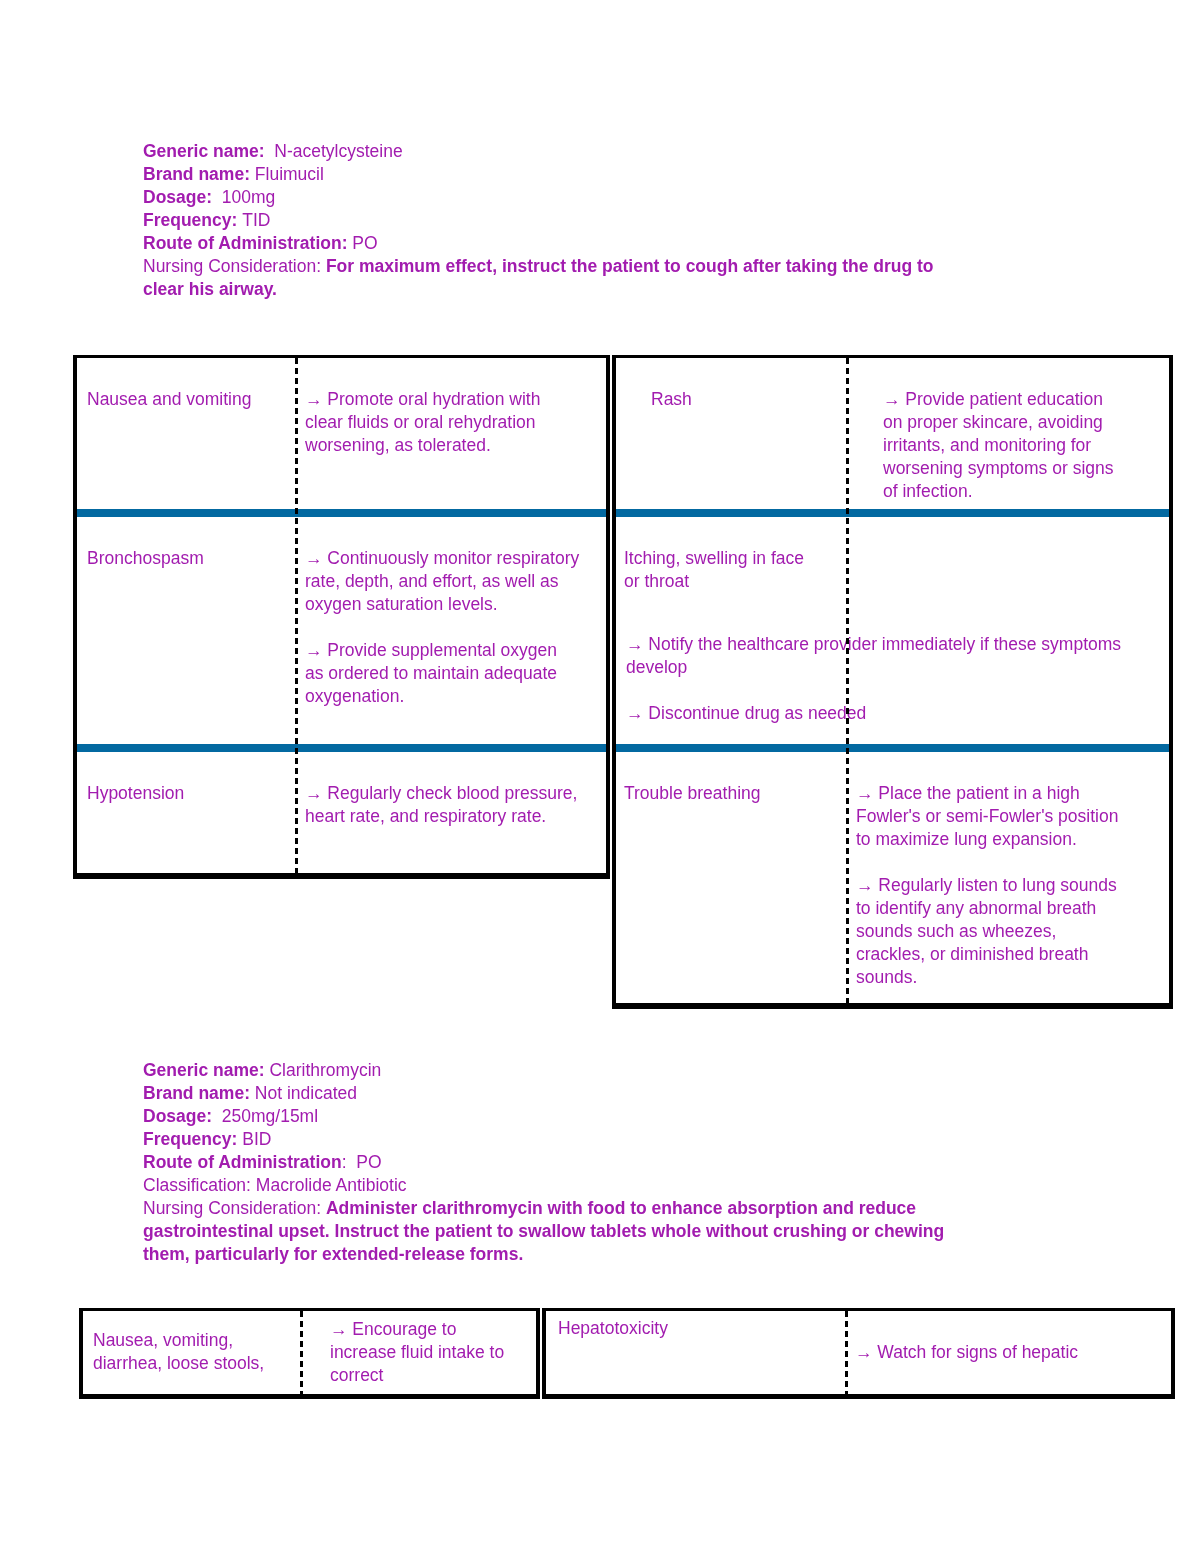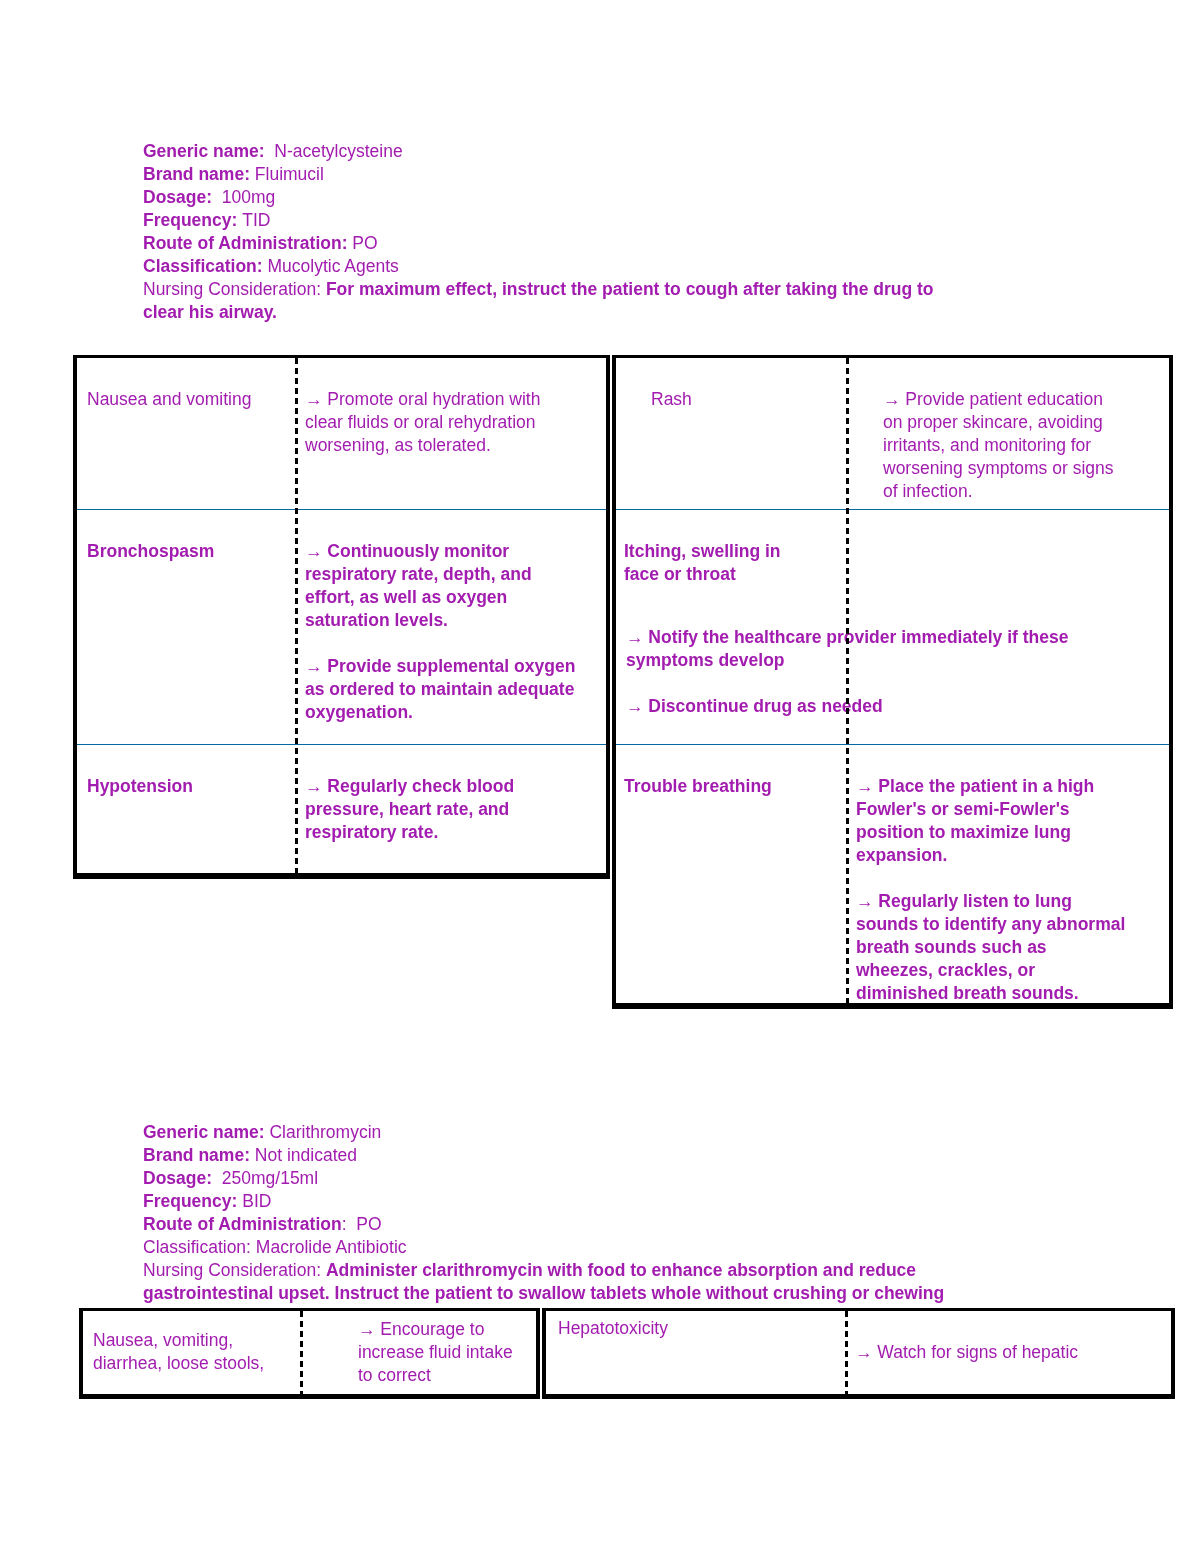--- a/index.html
+++ b/index.html
@@ -20,21 +20,21 @@
 
   .se-table {
     position: absolute;
     box-sizing: border-box;
     border: 4px solid #000000;
     border-top-width: 3px;
     border-bottom-width: 6px;
     background: #ffffff;
   }
   .se-row { display: flex; box-sizing: border-box; }
-  .se-row + .se-row { border-top: 1px solid #0369a1; font-weight: bold; }
+  .se-row + .se-row { border-top: 8px solid #0369a1; }
   .se-cell { box-sizing: border-box; }
   .effect-cell { padding: 30px 16px 10px 10px; flex: 0 0 auto; }
   .iv-cell { padding: 30px 0 10px 10px; flex: 1 1 auto; }
   .iv-cell p, .effect-cell p { margin: 0; }
   .iv-cell p + p { margin-top: 23px; }
   .divider {
     position: absolute; top: 0; bottom: 0; width: 3px;
     background: repeating-linear-gradient(to bottom, #000000 0px, #000000 6px, transparent 6px, transparent 10px);
   }
   
@@ -50,40 +50,39 @@
   #t1r .effect-cell { width: 230px; padding-left: 8px; padding-right: 30px; }
   #t1r .iv-cell { padding-right: 42px; }
   #t1r .divider { left: 230px; }
   #t1r .r1 { height: 151px; margin-left: 27px; }
   #t1r .r2 { height: 235px; flex-direction: column; }
   #t1r .r3 { height: 259px; }
   
   #t2l { left: 79px; top: 1308px; width: 461px; height: 91px; border-bottom-width: 5px; }
   #t2l .se-row { height: 82px; gap: 22px; }
   #t2l .effect-cell { width: 217px; display: flex; align-items: center; padding: 0 10px; }
-  #t2l .iv-cell { display: flex; align-items: center; padding: 0 10px 0 8px; margin-left: 28px; }
+  #t2l .iv-cell { display: flex; align-items: center; padding: 0 10px 0 8px; }
   #t2l .divider { left: 217px; }
   #t2r { left: 542px; top: 1308px; width: 633px; height: 91px; border-bottom-width: 5px; }
   #t2r .se-row { height: 82px; }
   #t2r .effect-cell { width: 299px; padding: 6px 16px 1px 12px; }
   #t2r .iv-cell { display: flex; align-items: center; padding: 0 20px 0 10px; }
   #t2r .divider { left: 299px; }
 </style>
 </head>
 <body>
 
 <div id="page">
 
   <div class="info-block" style="left:143px; top:140px;">
     <div class="il"><span class="b">Generic name:  </span><span>N-acetylcysteine</span></div>
     <div class="il"><span class="b">Brand name: </span><span>Fluimucil</span></div>
     <div class="il"><span class="b">Dosage:  </span><span>100mg</span></div>
     <div class="il"><span class="b">Frequency: </span><span>TID</span></div>
     <div class="il"><span class="b">Route of Administration: </span><span>PO</span></div>
-    <div class="il"><span class="b">Classification: </span><span>Mucolytic Agents</span></div>
     <div class="il"><span>Nursing Consideration: </span><span class="b">For maximum effect, instruct the patient to cough after taking the drug to clear his airway.</span></div>
   </div>
 
   <div class="se-table" id="t1l">
     <div class="divider"></div>
     <div class="se-row r1">
       <div class="se-cell effect-cell">
           <p>Nausea and vomiting</p>
         </div>
       <div class="se-cell iv-cell">
@@ -132,21 +131,21 @@
       <div class="se-cell effect-cell">
           <p>Trouble breathing</p>
         </div>
       <div class="se-cell iv-cell">
           <p>→ Place the patient in a high Fowler's or semi-Fowler's position to maximize lung expansion.</p>
           <p>→ Regularly listen to lung sounds to identify any abnormal breath sounds such as wheezes, crackles, or diminished breath sounds.</p>
         </div>
     </div>
   </div>
 
-  <div class="info-block" style="left:143px; top:1121px;">
+  <div class="info-block" style="left:143px; top:1059px;">
     <div class="il"><span class="b">Generic name: </span><span>Clarithromycin</span></div>
     <div class="il"><span class="b">Brand name: </span><span>Not indicated</span></div>
     <div class="il"><span class="b">Dosage:  </span><span>250mg/15ml</span></div>
     <div class="il"><span class="b">Frequency: </span><span>BID</span></div>
     <div class="il"><span class="b">Route of Administration</span><span>:  PO</span></div>
     <div class="il"><span>Classification: </span><span>Macrolide Antibiotic</span></div>
     <div class="il"><span>Nursing Consideration: </span><span class="b">Administer clarithromycin with food to enhance absorption and reduce gastrointestinal upset. Instruct the patient to swallow tablets whole without crushing or chewing them, particularly for extended-release forms.</span></div>
   </div>
 
   <div class="se-table" id="t2l">

